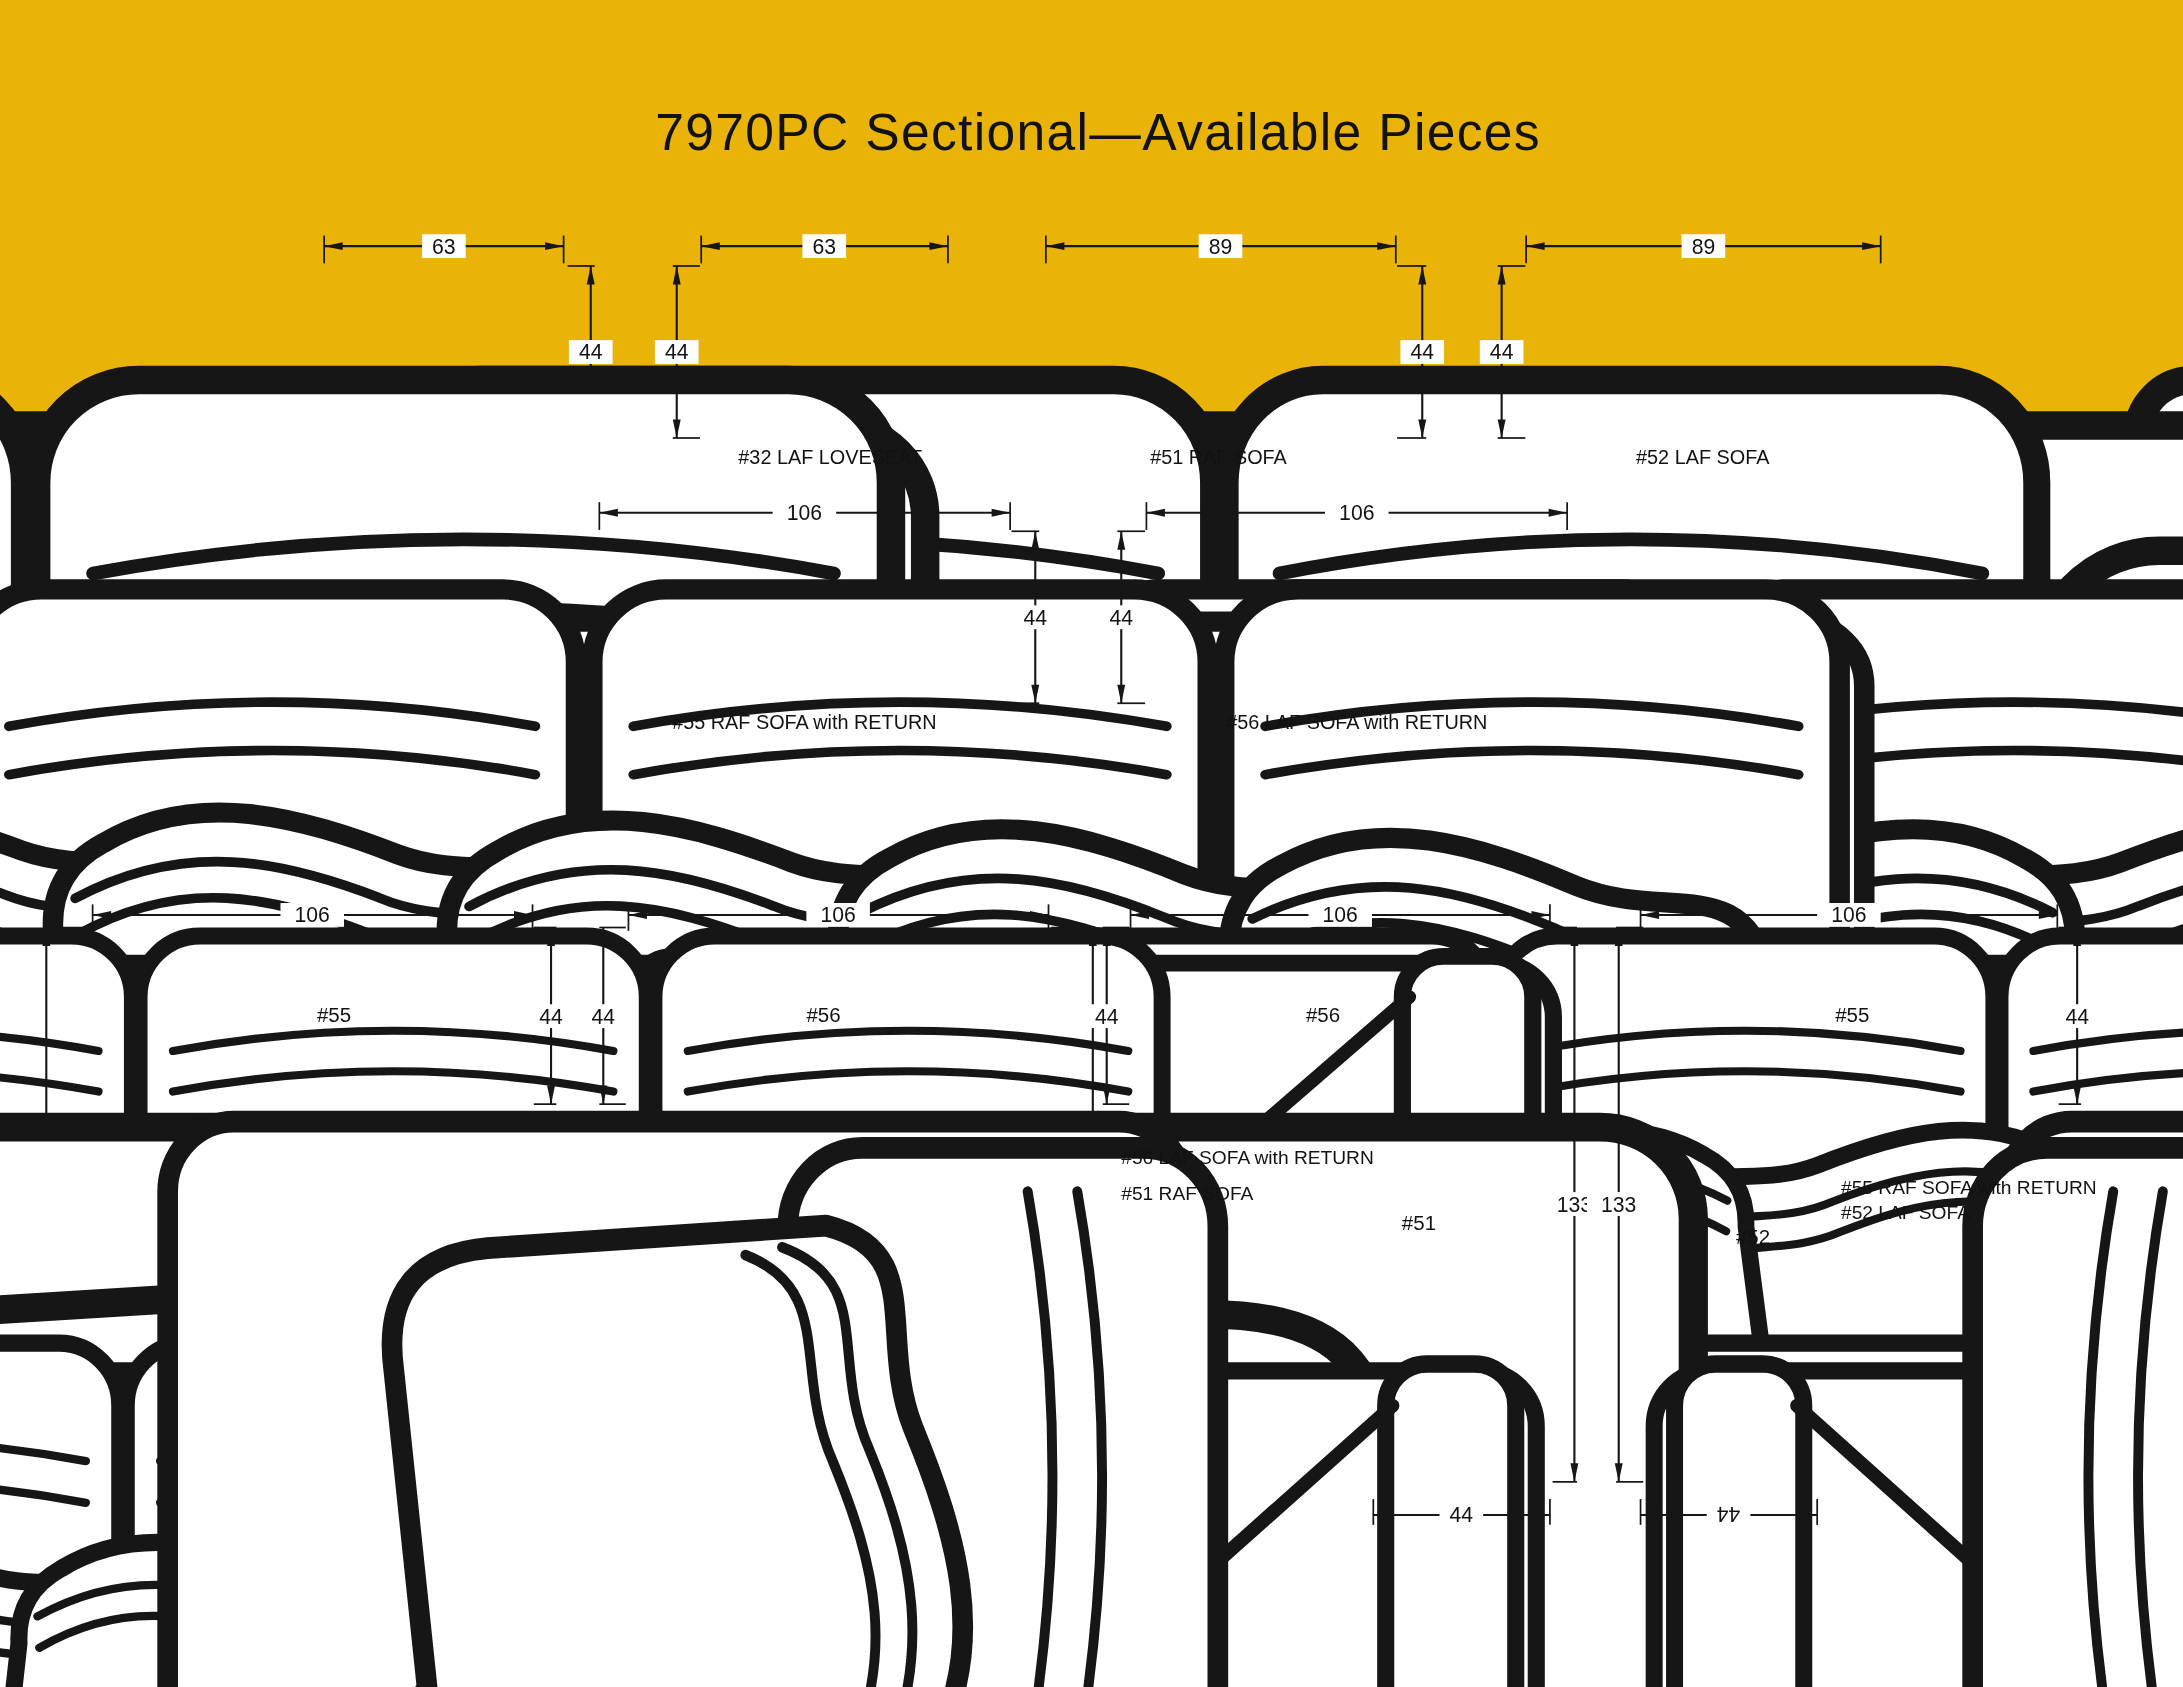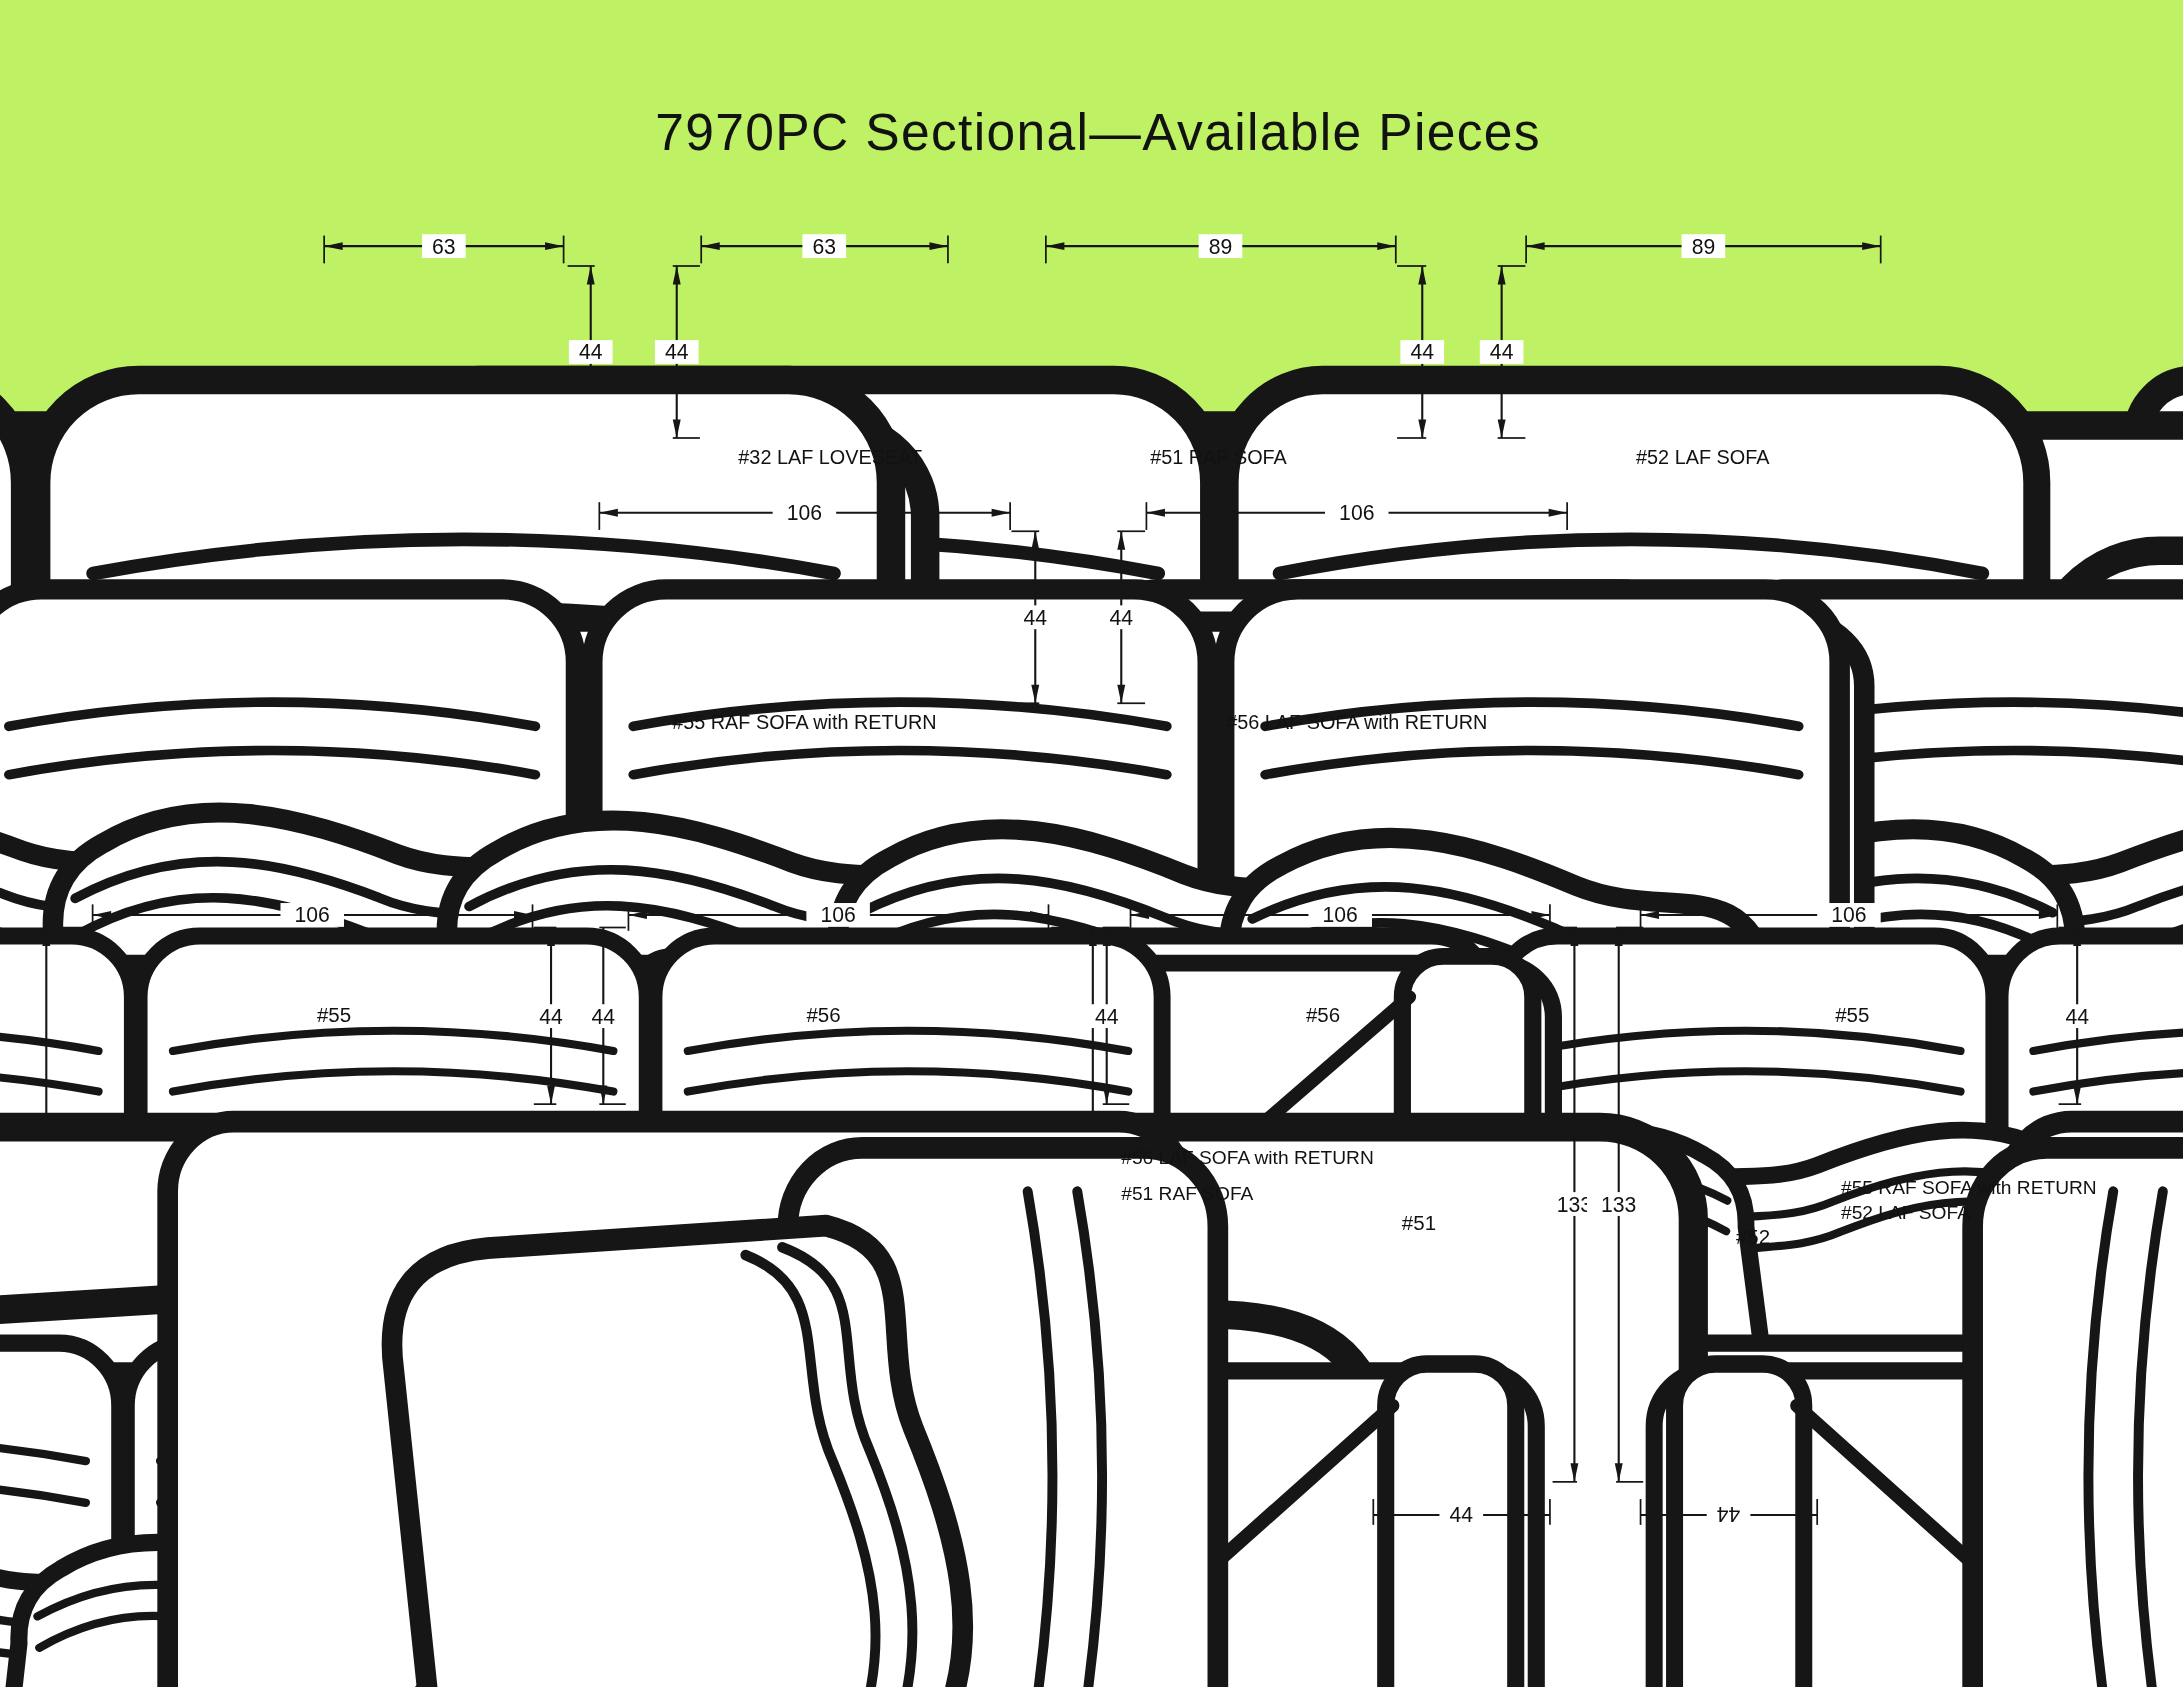--- a/index.html
+++ b/index.html
@@ -1,16 +1,16 @@
 <!DOCTYPE html>
 <html style="font-size:10.6px"><head>
 <meta charset="utf-8">
 <style>
   html,body{margin:0;padding:0;background:#fff;}
-  .page{position:relative;width:2183px;height:1687px;background:#bef264;overflow:hidden;
+  .page{position:relative;width:2183px;height:1687px;background:#eab308;overflow:hidden;
         font-family:"Liberation Sans","DejaVu Sans",sans-serif;}
   svg{display:block;}
   svg use, svg symbol{overflow:visible;}
   .body{fill:#fff;stroke:#161616;stroke-width:5;stroke-linejoin:round;}
   .panel{fill:#fff;stroke:#161616;stroke-width:5;stroke-linejoin:round;}
   .thin{fill:none;stroke:#161616;stroke-width:2.4;stroke-linecap:round;}
   .mid{stroke:#161616;stroke-width:4;}
   .diag{stroke:#161616;stroke-width:4;stroke-linecap:round;}
   .dline{stroke:#161616;stroke-width:3.2;fill:none;}
   .tick{stroke:#161616;stroke-width:2.6;}

